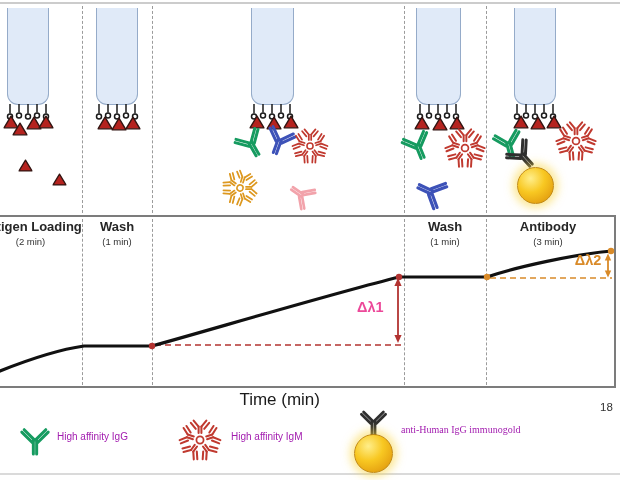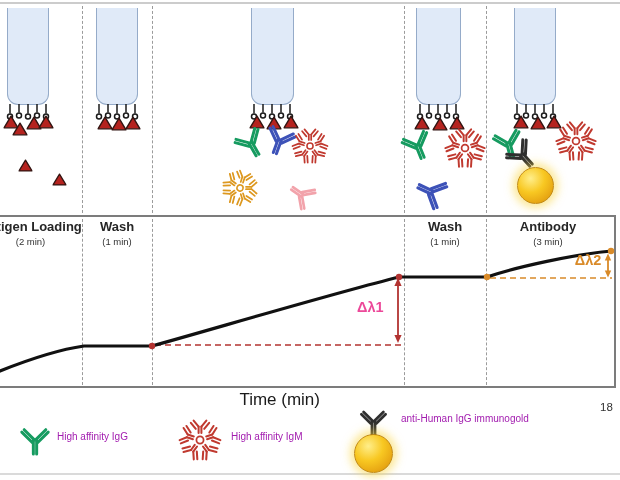--- a/index.html
+++ b/index.html
@@ -271,14 +271,14 @@
 
   <svg class="abs" viewBox="0 0 44 44" style="left:172px;top:412px;width:56px;height:56px;color:#c0392f;">
       <use href="#sym-igm"></use>
     </svg>
   <div class="abs legend-label" style="left:231px;top:431px;">High affinity IgM</div>
 
   <svg class="abs" viewBox="0 0 24 24" style="left:357px;top:404px;width:33px;height:33px;color:#2f2f2f;">
       <use href="#sym-igg"></use>
     </svg>
   <div class="abs gold-sphere" style="left:354px;top:434px;width:37px;height:37px;"></div>
-  <div class="abs legend-label" style="left:401px;top:413px;">anti-Human IgG immunogold</div>
+  <div class="abs legend-label" style="left:401px;top:424px;font-family:Liberation Serif, serif;">anti-Human IgG immunogold</div>
 </div>
 
 </body></html>

